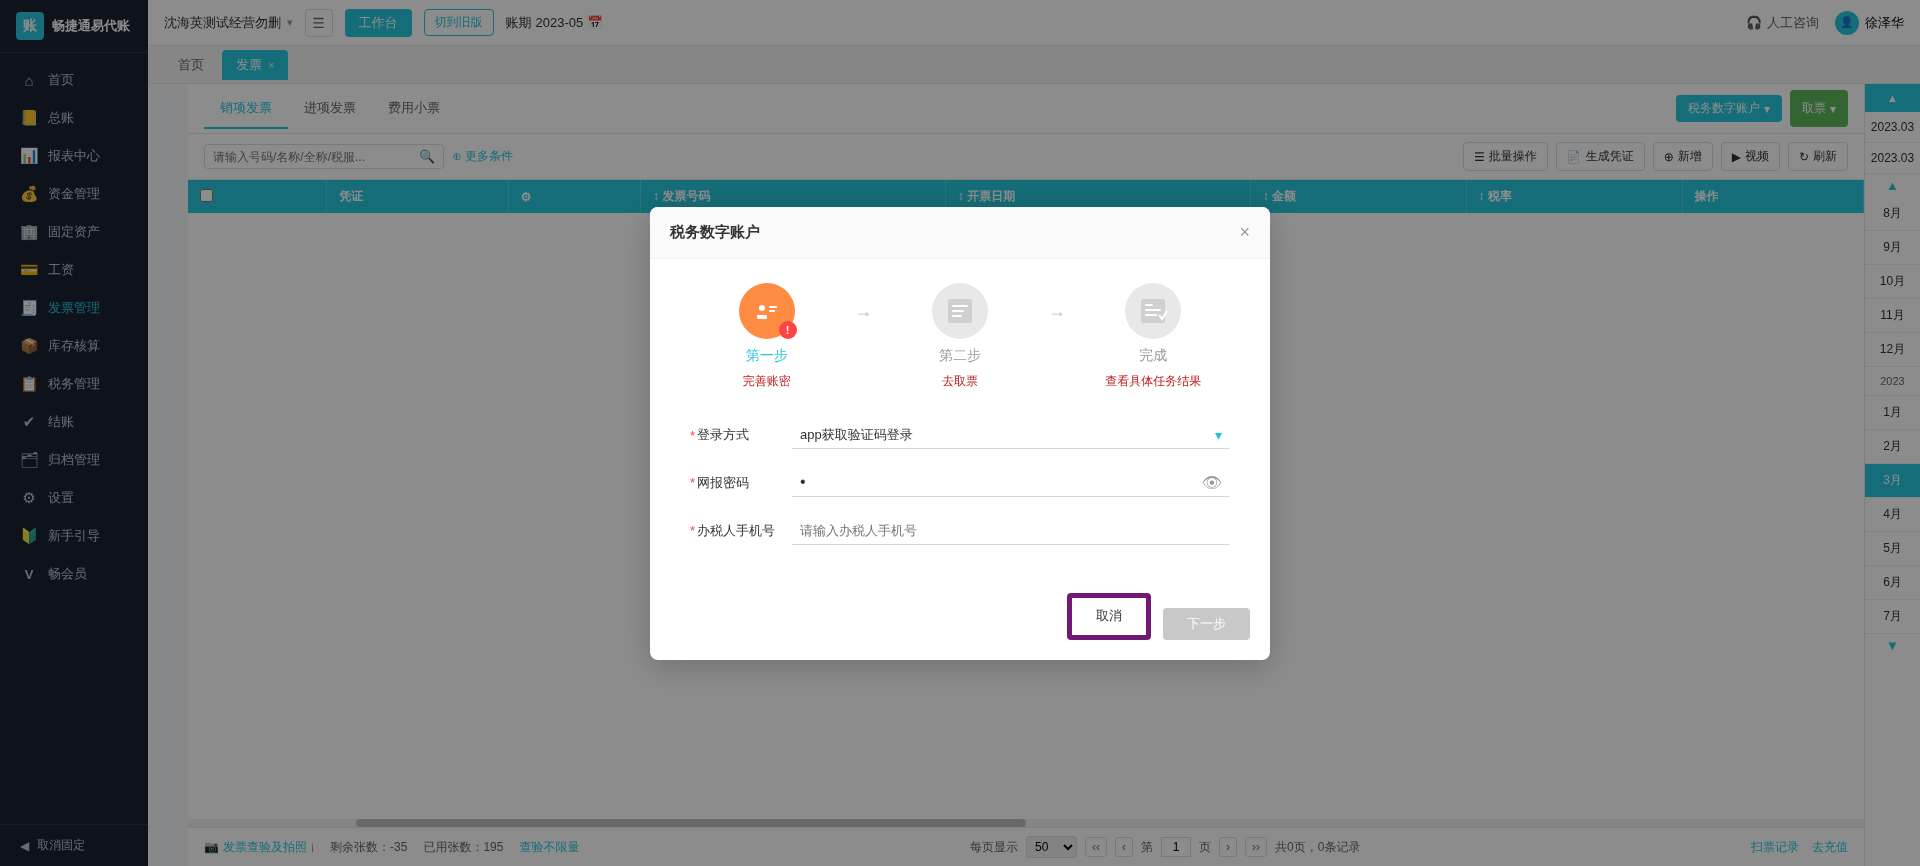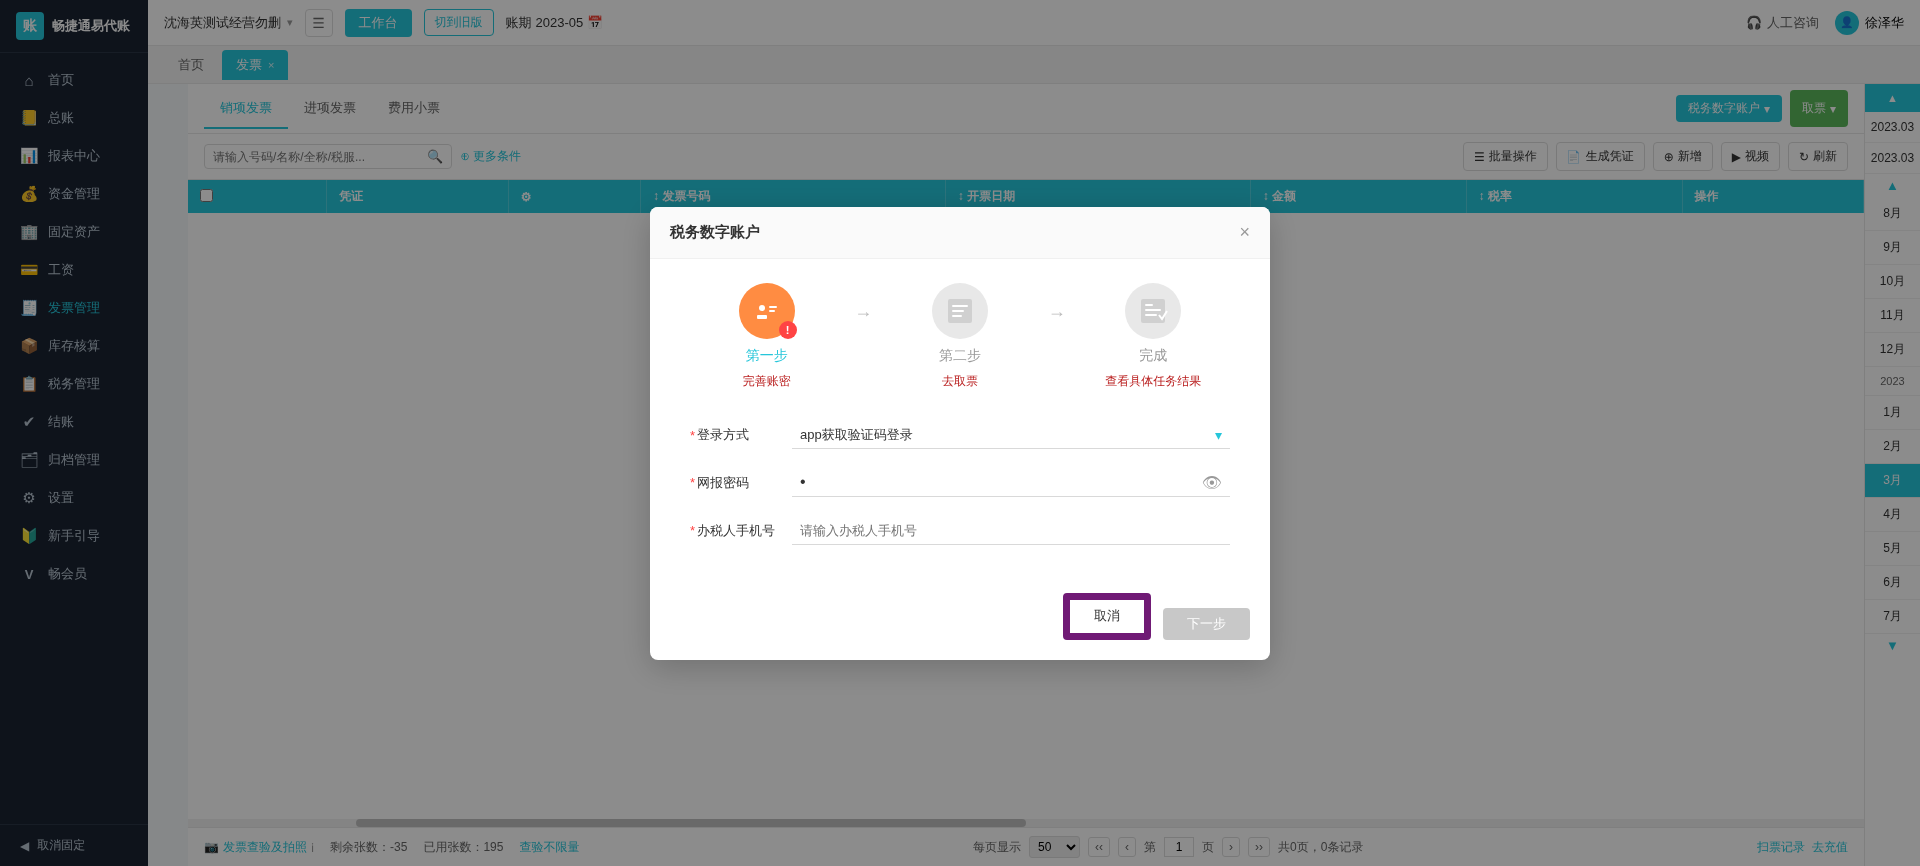--- a/index.html
+++ b/index.html
@@ -124,21 +124,21 @@
     
     .toolbar {
       background: #fff;
       padding: 8px 16px;
       display: flex; align-items: center; gap: 8px;
       border-bottom: 1px solid #e8e8e8; flex-shrink: 0;
     }
     .search-box {
       display: flex; align-items: center;
       border: 1px solid #ddd; border-radius: 4px;
-      padding: 4px 8px; gap: 14px; background: #fff;
+      padding: 4px 8px; gap: 6px; background: #fff;
     }
     .search-box input { border: none; outline: none; font-size: 12px; width: 200px; color: #999; }
     .more-filter { color: #26c6da; font-size: 12px; cursor: pointer; }
     .btn-tax {
       background: #26c6da; color: white; border: none;
       padding: 5px 12px; border-radius: 4px; cursor: pointer; font-size: 12px;
       display: flex; align-items: center; gap: 4px;
     }
     .btn-take {
       background: #5cb85c; color: white; border: none;
@@ -273,21 +273,21 @@
     }
     .eye-icon { color: #999; cursor: pointer; font-size: 16px; }
 
     
     .modal-footer {
       display: flex; justify-content: flex-end;
       padding: 12px 20px 20px;
       gap: 12px;
     }
     .btn-cancel {
-      padding: 7px 24px; border: 7px solid #701a75;
+      padding: 7px 24px; border: 5px solid #701a75;
       background: #fff; color: #333; border-radius: 4px;
       cursor: pointer; font-size: 13px;
     }
     .btn-next {
       padding: 7px 24px; border: none;
       background: #c8c8c8; color: white; border-radius: 4px;
       cursor: not-allowed; font-size: 13px; margin-top: 15px;
     }
 
     
@@ -507,21 +507,21 @@
             </select>
             <span class="page-btn">‹‹</span>
             <span class="page-btn">‹</span>
             <span>第</span>
             <input type="text" value="1" style="width: 30px; border: 1px solid rgb(221, 221, 221); padding: 2px; text-align: center; font-size: 12px;">
             <span>页</span>
             <span class="page-btn">›</span>
             <span class="page-btn">››</span>
             <span>共0页，0条记录</span>
           </div>
-          <div style="margin-left:auto;display:flex;gap:7px;">
+          <div style="margin-left:auto;display:flex;gap:13px;">
             <span style="color:#26c6da;cursor:pointer;">扫票记录</span>
             <span style="color:#26c6da;cursor:pointer;">去充值</span>
           </div>
         </div>
       </div>
 
       <div class="period-panel">
         <div class="period-header">
           <span style="cursor:pointer;">▲</span>
         </div>

